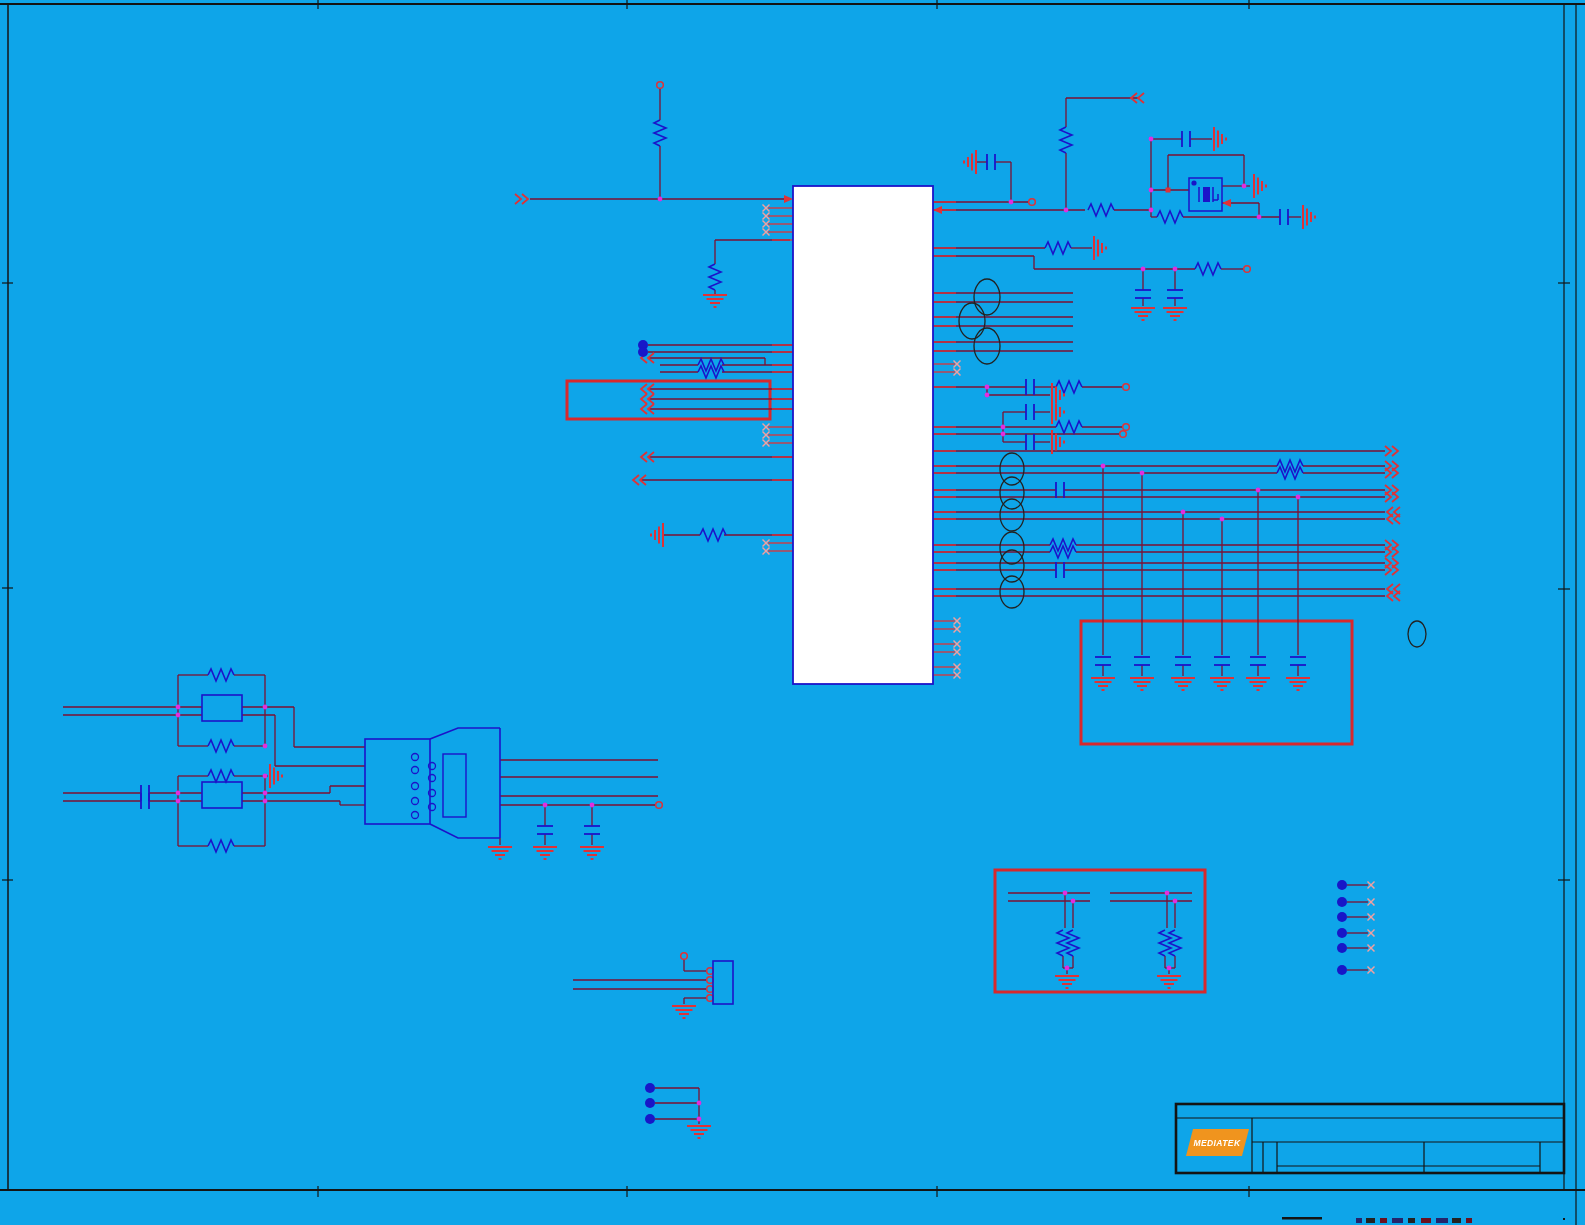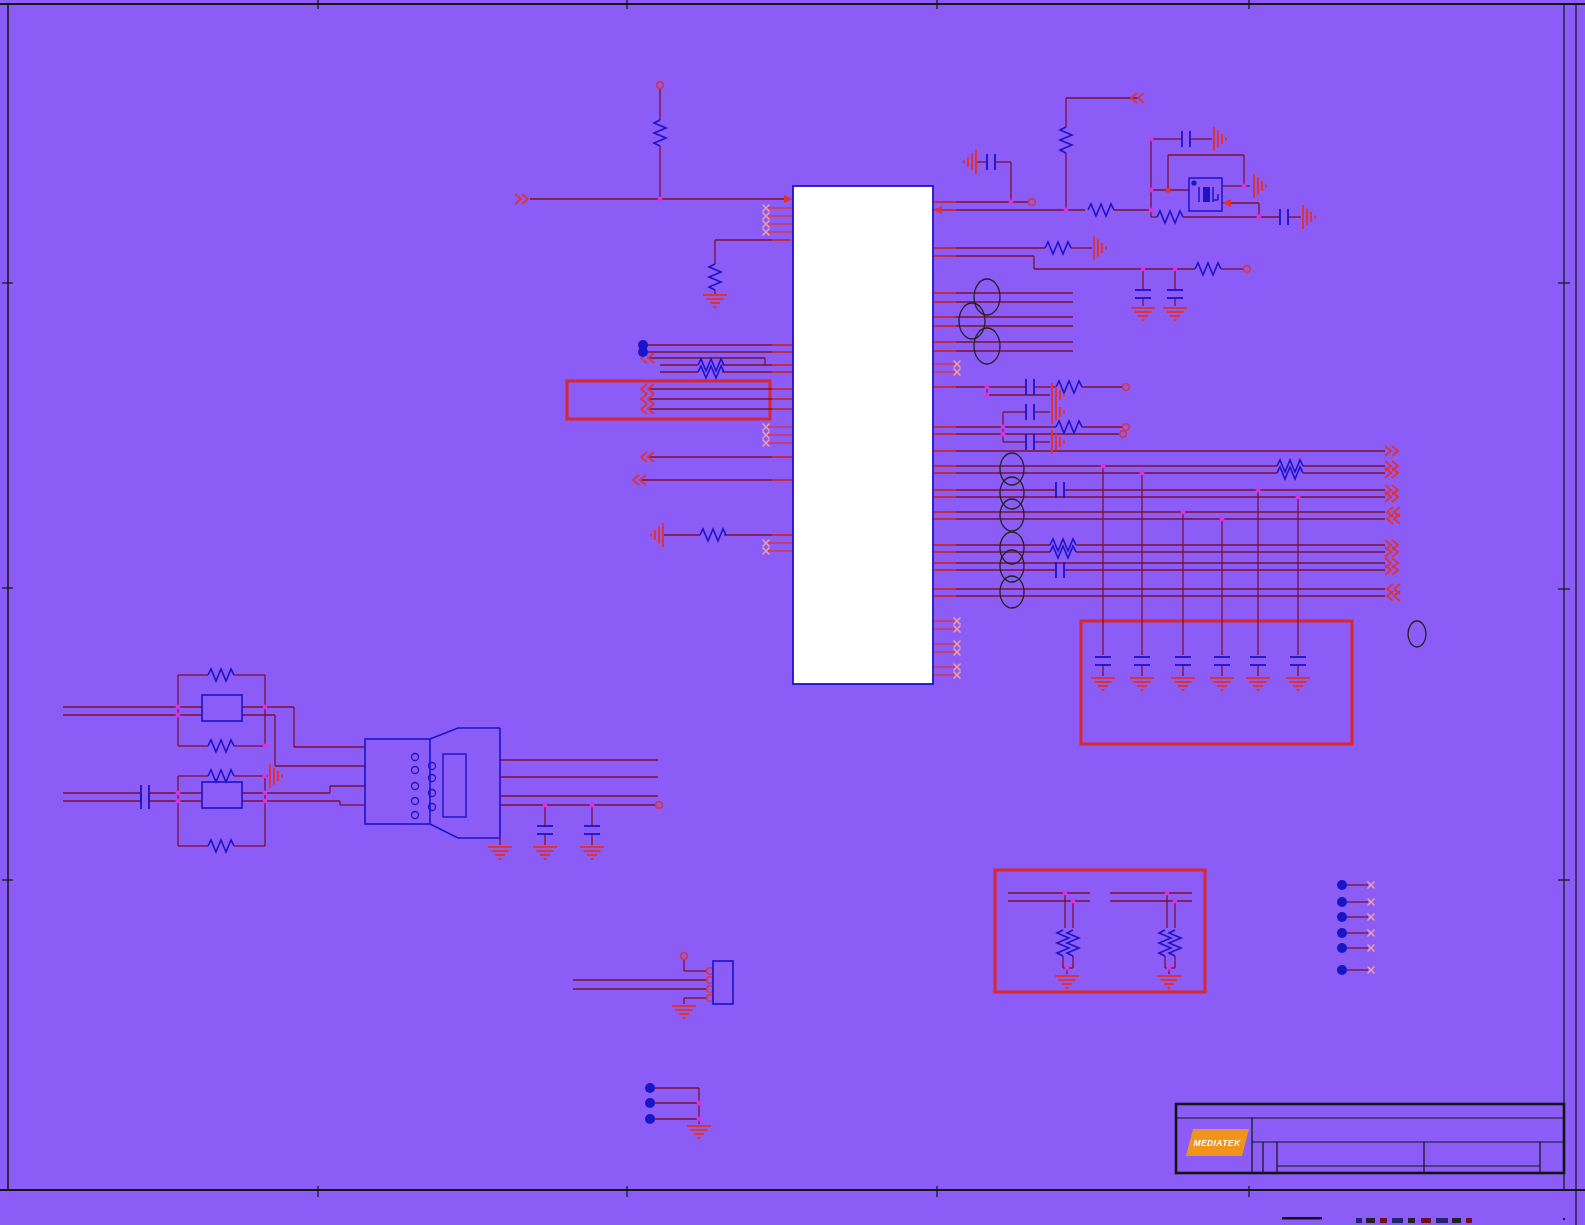--- a/index.html
+++ b/index.html
@@ -1,16 +1,16 @@
 <!DOCTYPE html>
 <html><head>
 <meta charset="utf-8">
 <style>
   html,body{margin:0;padding:0;background:#fff;}
-  #sheet{position:relative;width:1585px;height:1225px;background:#8b5cf6;overflow:hidden;
+  #sheet{position:relative;width:1585px;height:1225px;background:#0ea5e9;overflow:hidden;
          font-family:"Liberation Sans", sans-serif;}
   svg{position:absolute;left:0;top:0;}
   .logo-text{font-family:"Liberation Sans", sans-serif;font-weight:bold;font-style:italic;
              fill:#ffffff;font-size:8.5px;letter-spacing:.4px;}
 </style>
 </head>
 <body>
 
 <div id="sheet">
   <svg id="cv" xmlns="http://www.w3.org/2000/svg" viewBox="0 0 1585 1225" width="1585" height="1225">

